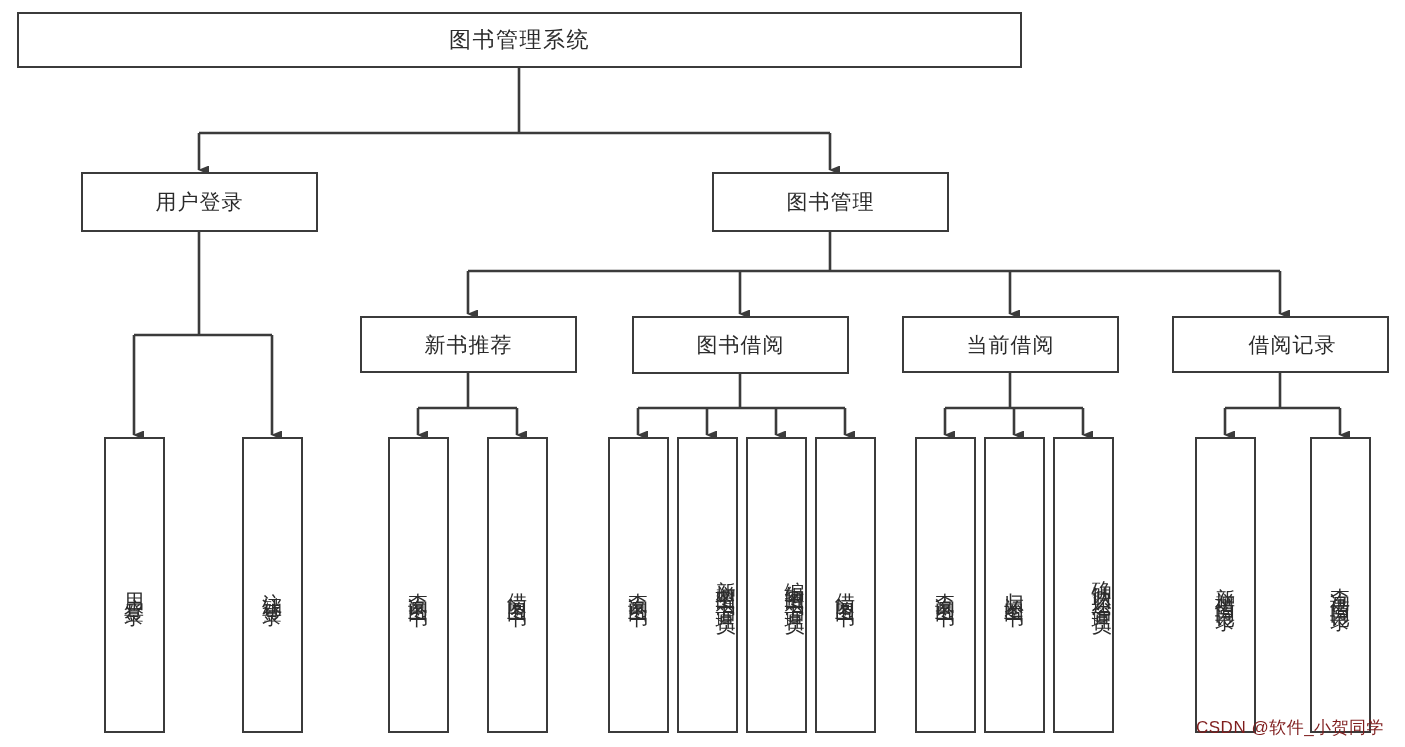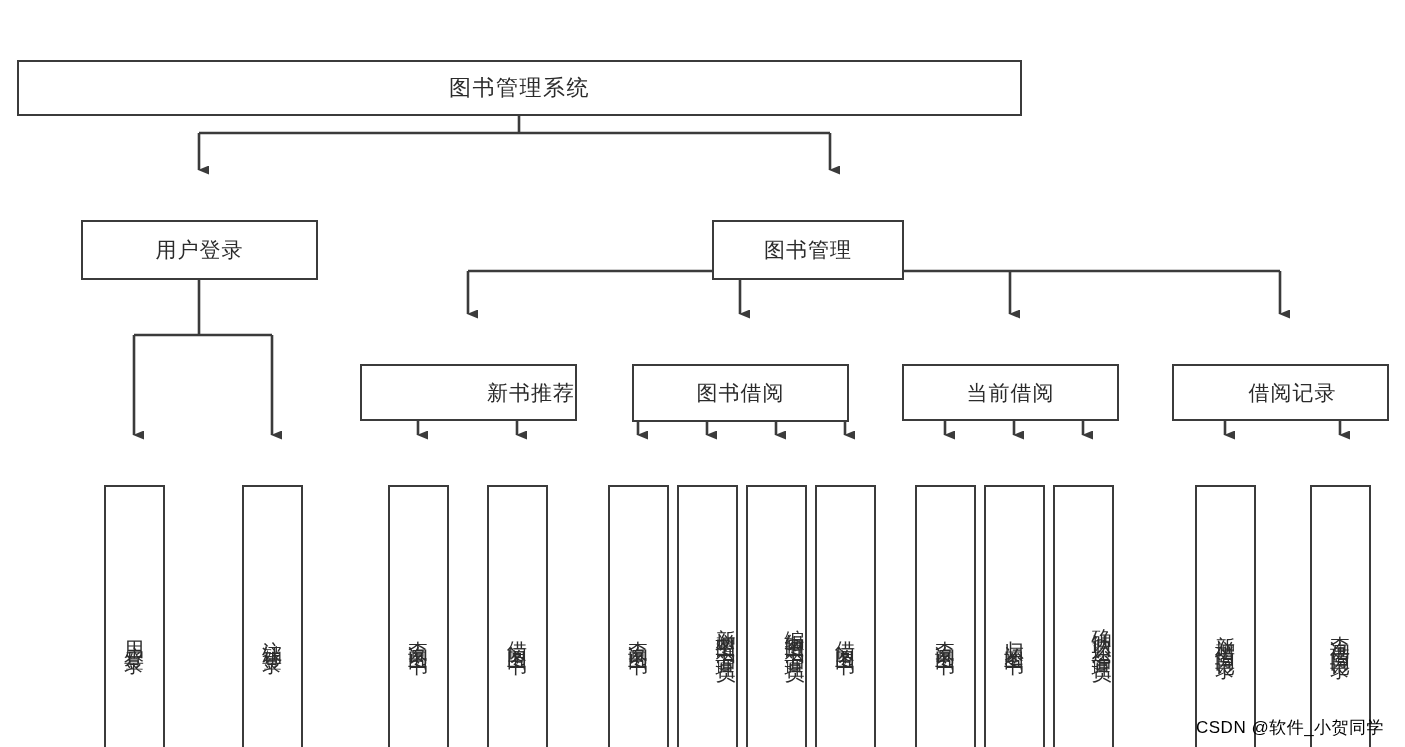--- a/index.html
+++ b/index.html
@@ -27,21 +27,20 @@
   }
   .node {
     position: absolute;
     box-sizing: border-box;
     border: 2.5px solid #3b3b3b;
     background: #ffffff;
     display: flex;
     align-items: center;
     justify-content: center;
     color: #2b2b2b;
-    margin-top: 48px;
   }
   .node.horiz {
     font-size: 21px;
     letter-spacing: 1px;
   }
   .node.root {
     font-size: 22px;
     letter-spacing: 1.5px;
   }
   .node.leaf {
@@ -56,21 +55,21 @@
   }
   .node.leaf.tall-text {
     align-items: flex-start;
   }
   .node.leaf.short-text {
     align-items: center;
   }
   .watermark {
     position: absolute;
     font-size: 17px;
-    color: #000000;
+    color: #7f1d1d;
     white-space: nowrap;
     letter-spacing: 0.5px;
   }
 </style>
 </head>
 <body>
 
 <div id="canvas">
 
   <svg id="wires" viewBox="0 0 1405 747">
@@ -116,24 +115,24 @@
       </g>
   </svg>
 
   <div id="nodes-layer">
       <div class="node root" style="left: 17px; top: 12px; width: 1005px; height: 56px;">
         <span>图书管理系统</span>
       </div>
       <div class="node horiz" style="left: 81px; top: 172px; width: 237px; height: 60px;">
         <span>用户登录</span>
       </div>
-      <div class="node horiz" style="left: 712px; top: 172px; width: 192px; height: 60px;">
+      <div class="node horiz" style="left: 712px; top: 172px; width: 237px; height: 60px;">
         <span>图书管理</span>
       </div>
-      <div class="node horiz" style="left: 360px; top: 316px; width: 217px; height: 57px; justify-content: flex-end;">
+      <div class="node horiz" style="left: 360px; top: 316px; width: 217px; height: 57px;">
         <span>新书推荐</span>
       </div>
       <div class="node horiz" style="left: 632px; top: 316px; width: 217px; height: 58px;">
         <span>图书借阅</span>
       </div>
       <div class="node horiz" style="left: 902px; top: 316px; width: 217px; height: 57px;">
         <span>当前借阅</span>
       </div>
       <div class="node horiz" style="left: 1172px; top: 316px; width: 217px; height: 57px; padding-left: 24px;">
         <span>借阅记录</span>

